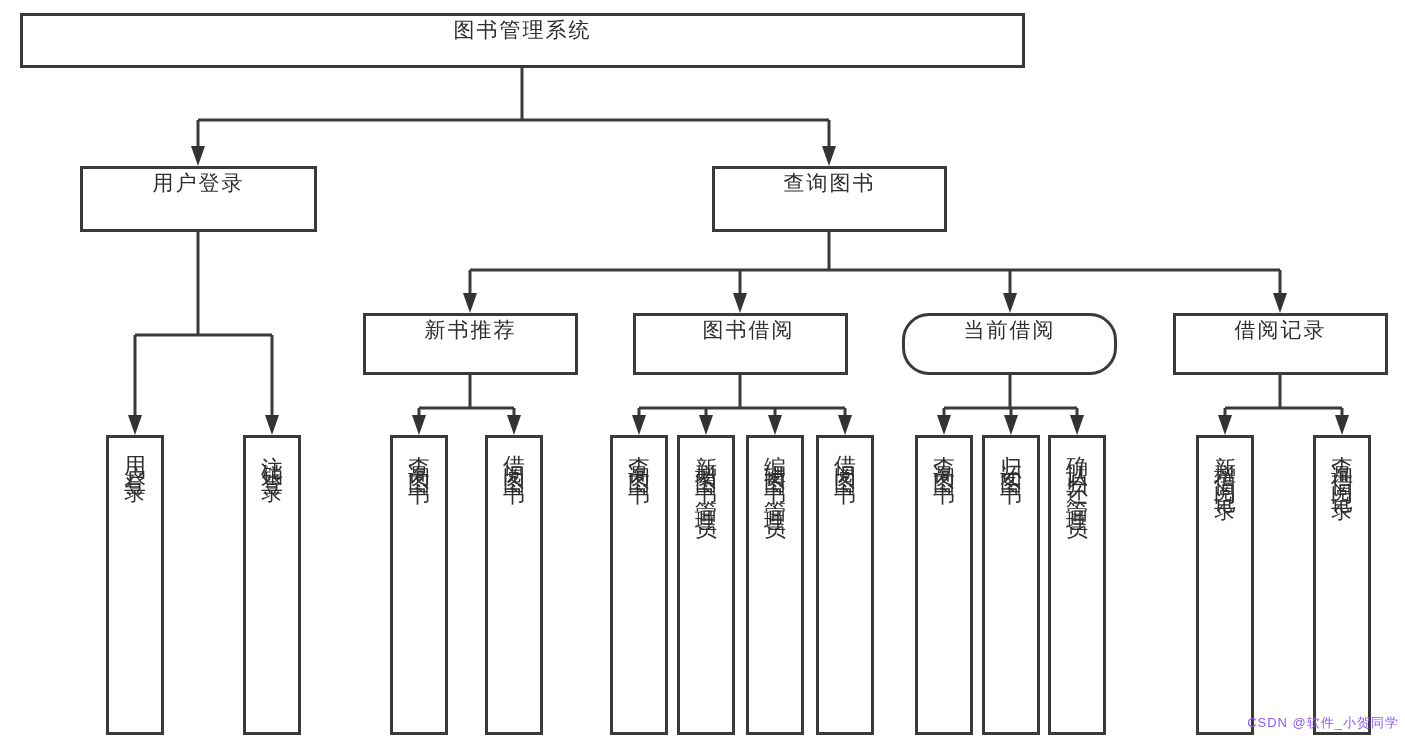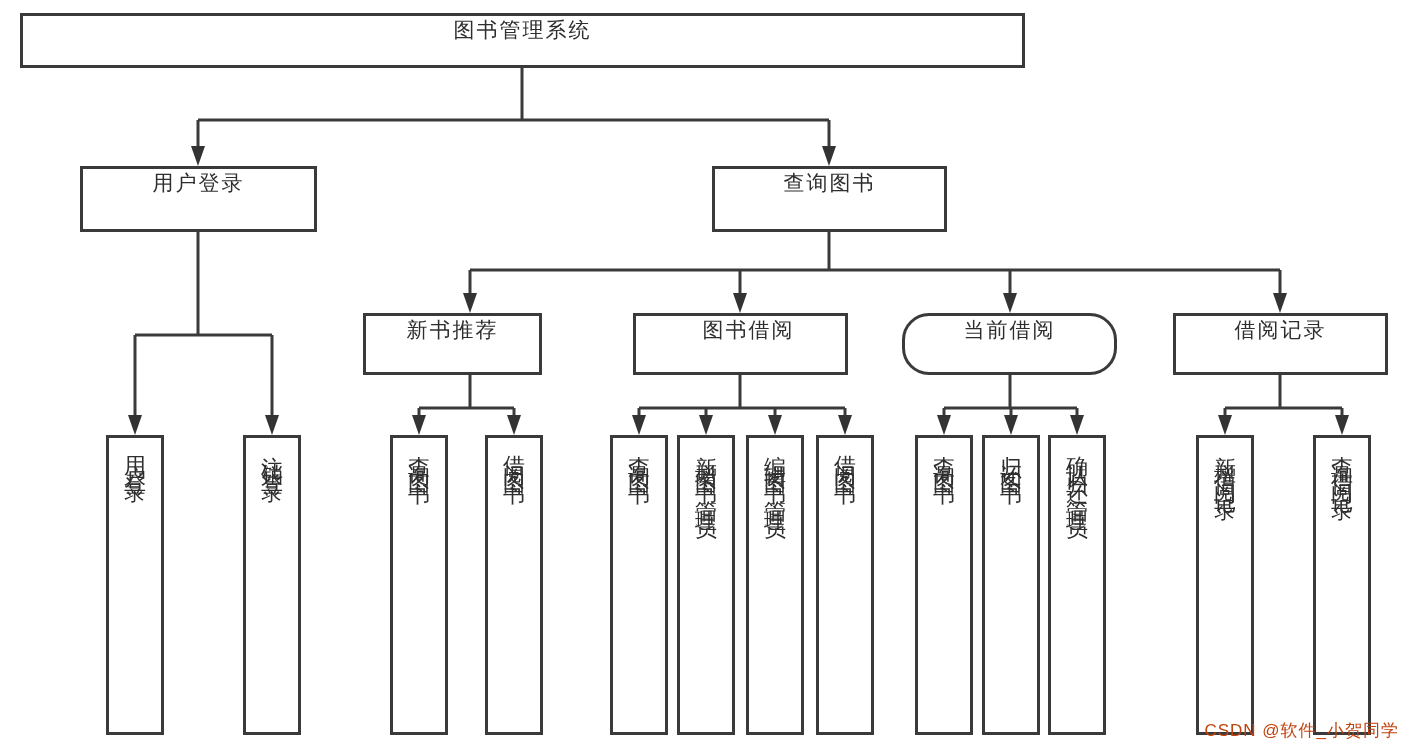--- a/index.html
+++ b/index.html
@@ -42,44 +42,44 @@
     text-orientation: mixed;
     font-size: 22px;
     letter-spacing: 9px;
     line-height: 1;
     white-space: nowrap;
   }
   .root-node  { left: 20px;  top: 13px;  width: 1005px; height: 55px; }
   .lvl2-a     { left: 80px;  top: 166px; width: 237px;  height: 66px; }
   .lvl2-b     { left: 712px; top: 166px; width: 235px;  height: 66px; }
   .lvl3       { top: 313px;  height: 62px; }
-  .lvl3-a     { left: 363px;  width: 179px; }
+  .lvl3-a     { left: 363px;  width: 215px; }
   .lvl3-b     { left: 633px;  width: 215px; padding-left: 16px; }
   .lvl3-c     { left: 902px;  width: 215px; border-radius: 27px; }
   .lvl3-d     { left: 1173px; width: 215px; }
   .leaf       { top: 435px; height: 300px; width: 58px; }
   .leaf-1  { left: 106px; }
   .leaf-2  { left: 243px; }
   .leaf-3  { left: 390px; }
   .leaf-4  { left: 485px; }
   .leaf-5  { left: 610px; }
   .leaf-6  { left: 677px; }
   .leaf-7  { left: 746px; }
   .leaf-8  { left: 816px; }
   .leaf-9  { left: 915px; }
   .leaf-10 { left: 982px; }
   .leaf-11 { left: 1048px; }
   .leaf-12 { left: 1196px; }
   .leaf-13 { left: 1313px; }
   #watermark {
     position: absolute;
     right: 6px;
-    bottom: 5px;
-    font-size: 17px;
-    color: #c2410c;
+    bottom: 15px;
+    font-size: 13px;
+    color: #8b5cf6;
     letter-spacing: 1px;
     z-index: 2;
     white-space: nowrap;
   }
 </style>
 </head>
 <body>
 
 <div id="canvas">
 

